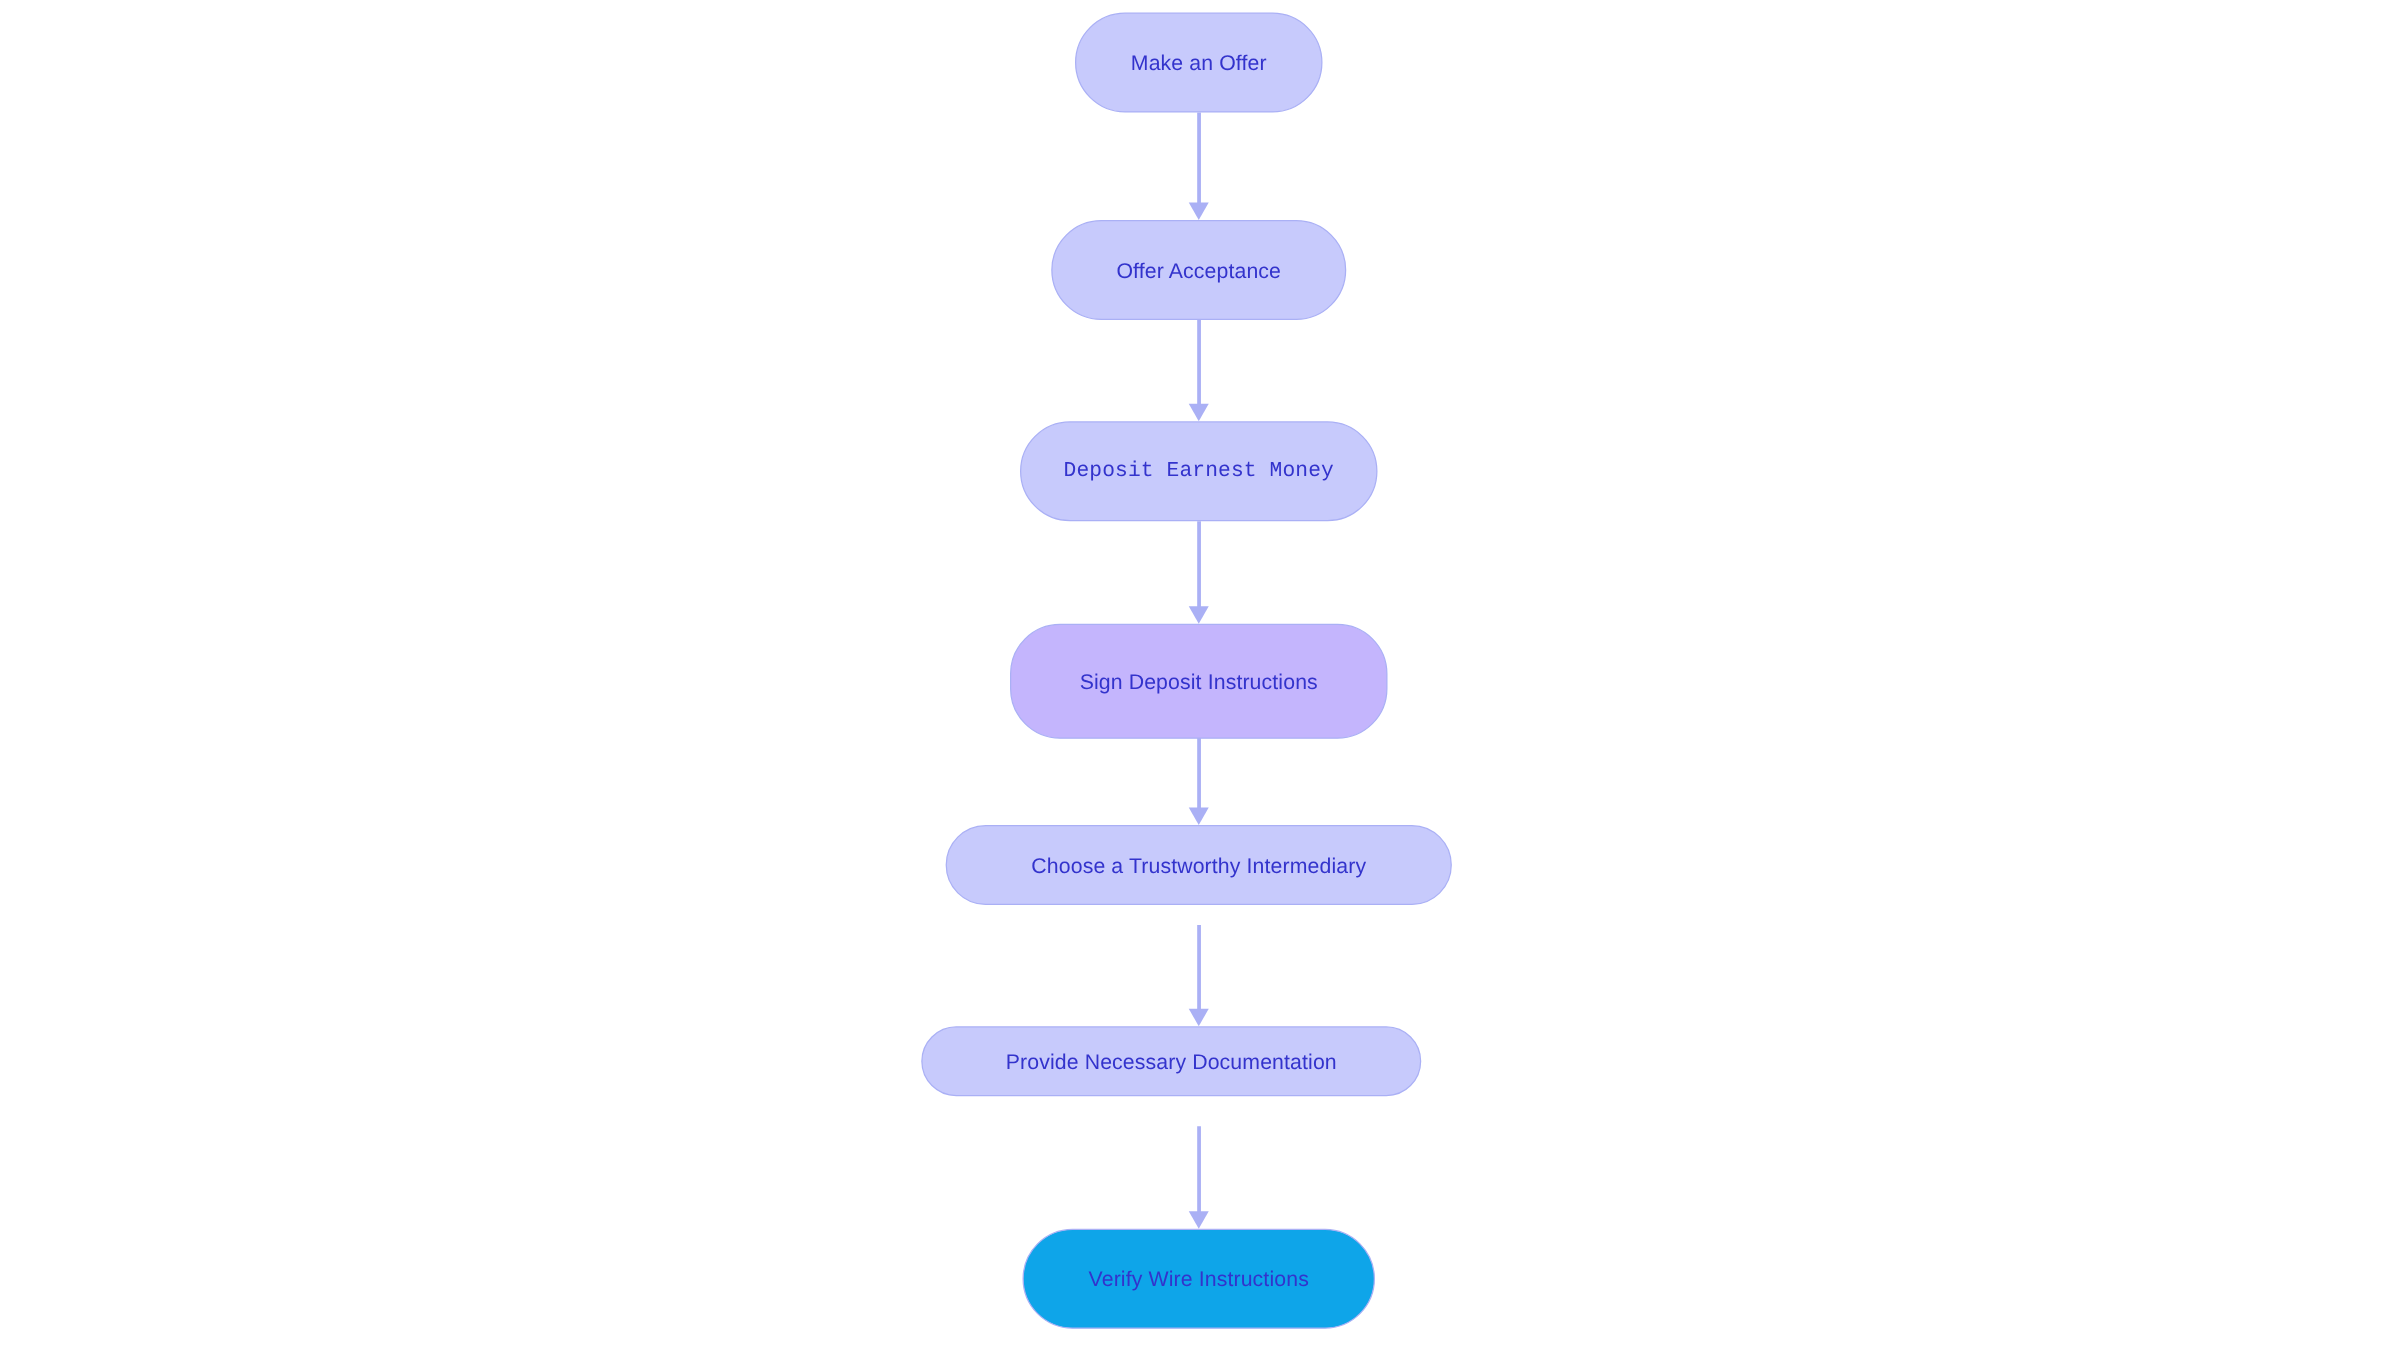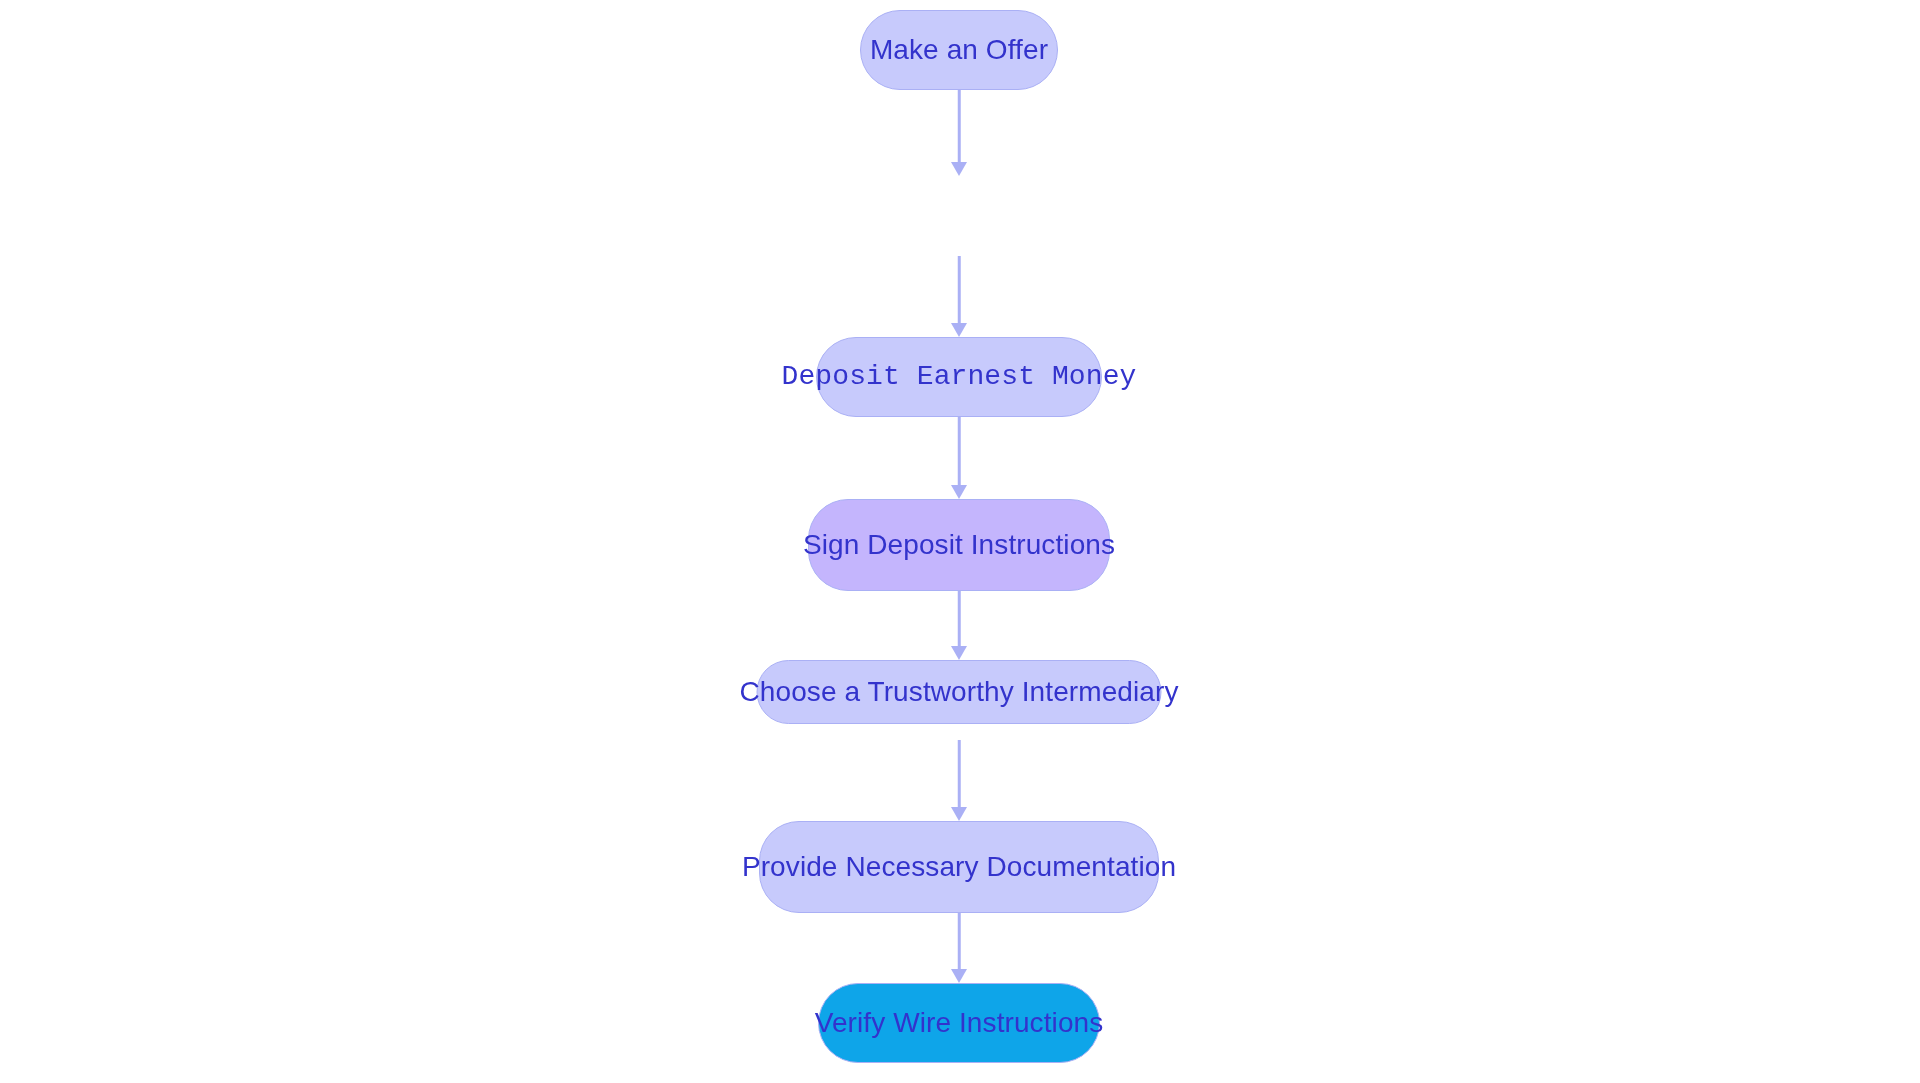--- a/index.html
+++ b/index.html
@@ -30,21 +30,21 @@
     height: 80px;
     border-radius: 40px;
     background: #c7cafc;
     border: 1.5px solid #aab0f5;
     transform: translateX(-50%);
     left: 959px;
   }
 
   .node-label {
     font-family: "Liberation Sans", sans-serif;
-    font-size: 28px;
+    font-size: 17px;
     line-height: 1;
     color: #3333cc;
     white-space: nowrap;
     letter-spacing: 0.1px;
   }
 
   .connector {
     position: absolute;
     left: 959px;
     transform: translateX(-50%);
@@ -96,28 +96,31 @@
       <div class="stem" style="height: 69px; background: rgb(170, 176, 245);"></div>
       <div class="head" style="border-top-color: rgb(170, 176, 245);"></div>
     </div>
     <div class="connector" style="top: 901px; height: 82px;">
       <div class="stem" style="height: 70px; background: rgb(170, 176, 245);"></div>
       <div class="head" style="border-top-color: rgb(170, 176, 245);"></div>
     </div>
     <div class="node" style="width: 198px; height: 80px; border-radius: 40px; left: 959px; top: 10px; background: rgb(199, 202, 252); border-color: rgb(170, 176, 245);">
       <span class="node-label" style="color: rgb(51, 51, 204);">Make an Offer</span>
     </div>
+    <div class="node" style="width: 236px; height: 80px; border-radius: 40px; left: 959px; top: 176px; background: rgb(199, 202, 252); border-color: rgb(170, 176, 245);">
+      <span class="node-label" style="color: rgb(51, 51, 204);">Offer Acceptance</span>
+    </div>
     <div class="node" style="width: 286px; height: 80px; border-radius: 40px; left: 959px; top: 337px; background: rgb(199, 202, 252); border-color: rgb(170, 176, 245);">
       <span class="node-label" style="color: rgb(51, 51, 204); font-family: Liberation Mono, monospace;">Deposit Earnest Money</span>
     </div>
     <div class="node" style="width: 302px; height: 92px; border-radius: 40px; left: 959px; top: 499px; background: #c4b5fd; border-color: rgb(170, 176, 245);">
       <span class="node-label" style="color: rgb(51, 51, 204);">Sign Deposit Instructions</span>
     </div>
     <div class="node" style="width: 405px; height: 64px; border-radius: 40px; left: 959px; top: 660px; background: rgb(199, 202, 252); border-color: rgb(170, 176, 245);">
       <span class="node-label" style="color: rgb(51, 51, 204);">Choose a Trustworthy Intermediary</span>
     </div>
-    <div class="node" style="width: 400px; height: 92px; border-radius: 40px; left: 959px; top: 821px; background: rgb(199, 202, 252); border-color: rgb(170, 176, 245);">
+    <div class="node" style="width: 400px; height: 56px; border-radius: 40px; left: 937px; top: 821px; background: rgb(199, 202, 252); border-color: rgb(170, 176, 245);">
       <span class="node-label" style="color: rgb(51, 51, 204);">Provide Necessary Documentation</span>
     </div>
     <div class="node" style="width: 282px; height: 80px; border-radius: 40px; left: 959px; top: 983px; background: #0ea5e9; border-color: rgb(170, 176, 245);">
       <span class="node-label" style="color: rgb(51, 51, 204);">Verify Wire Instructions</span>
     </div>
   </div>
 
 </body></html>

